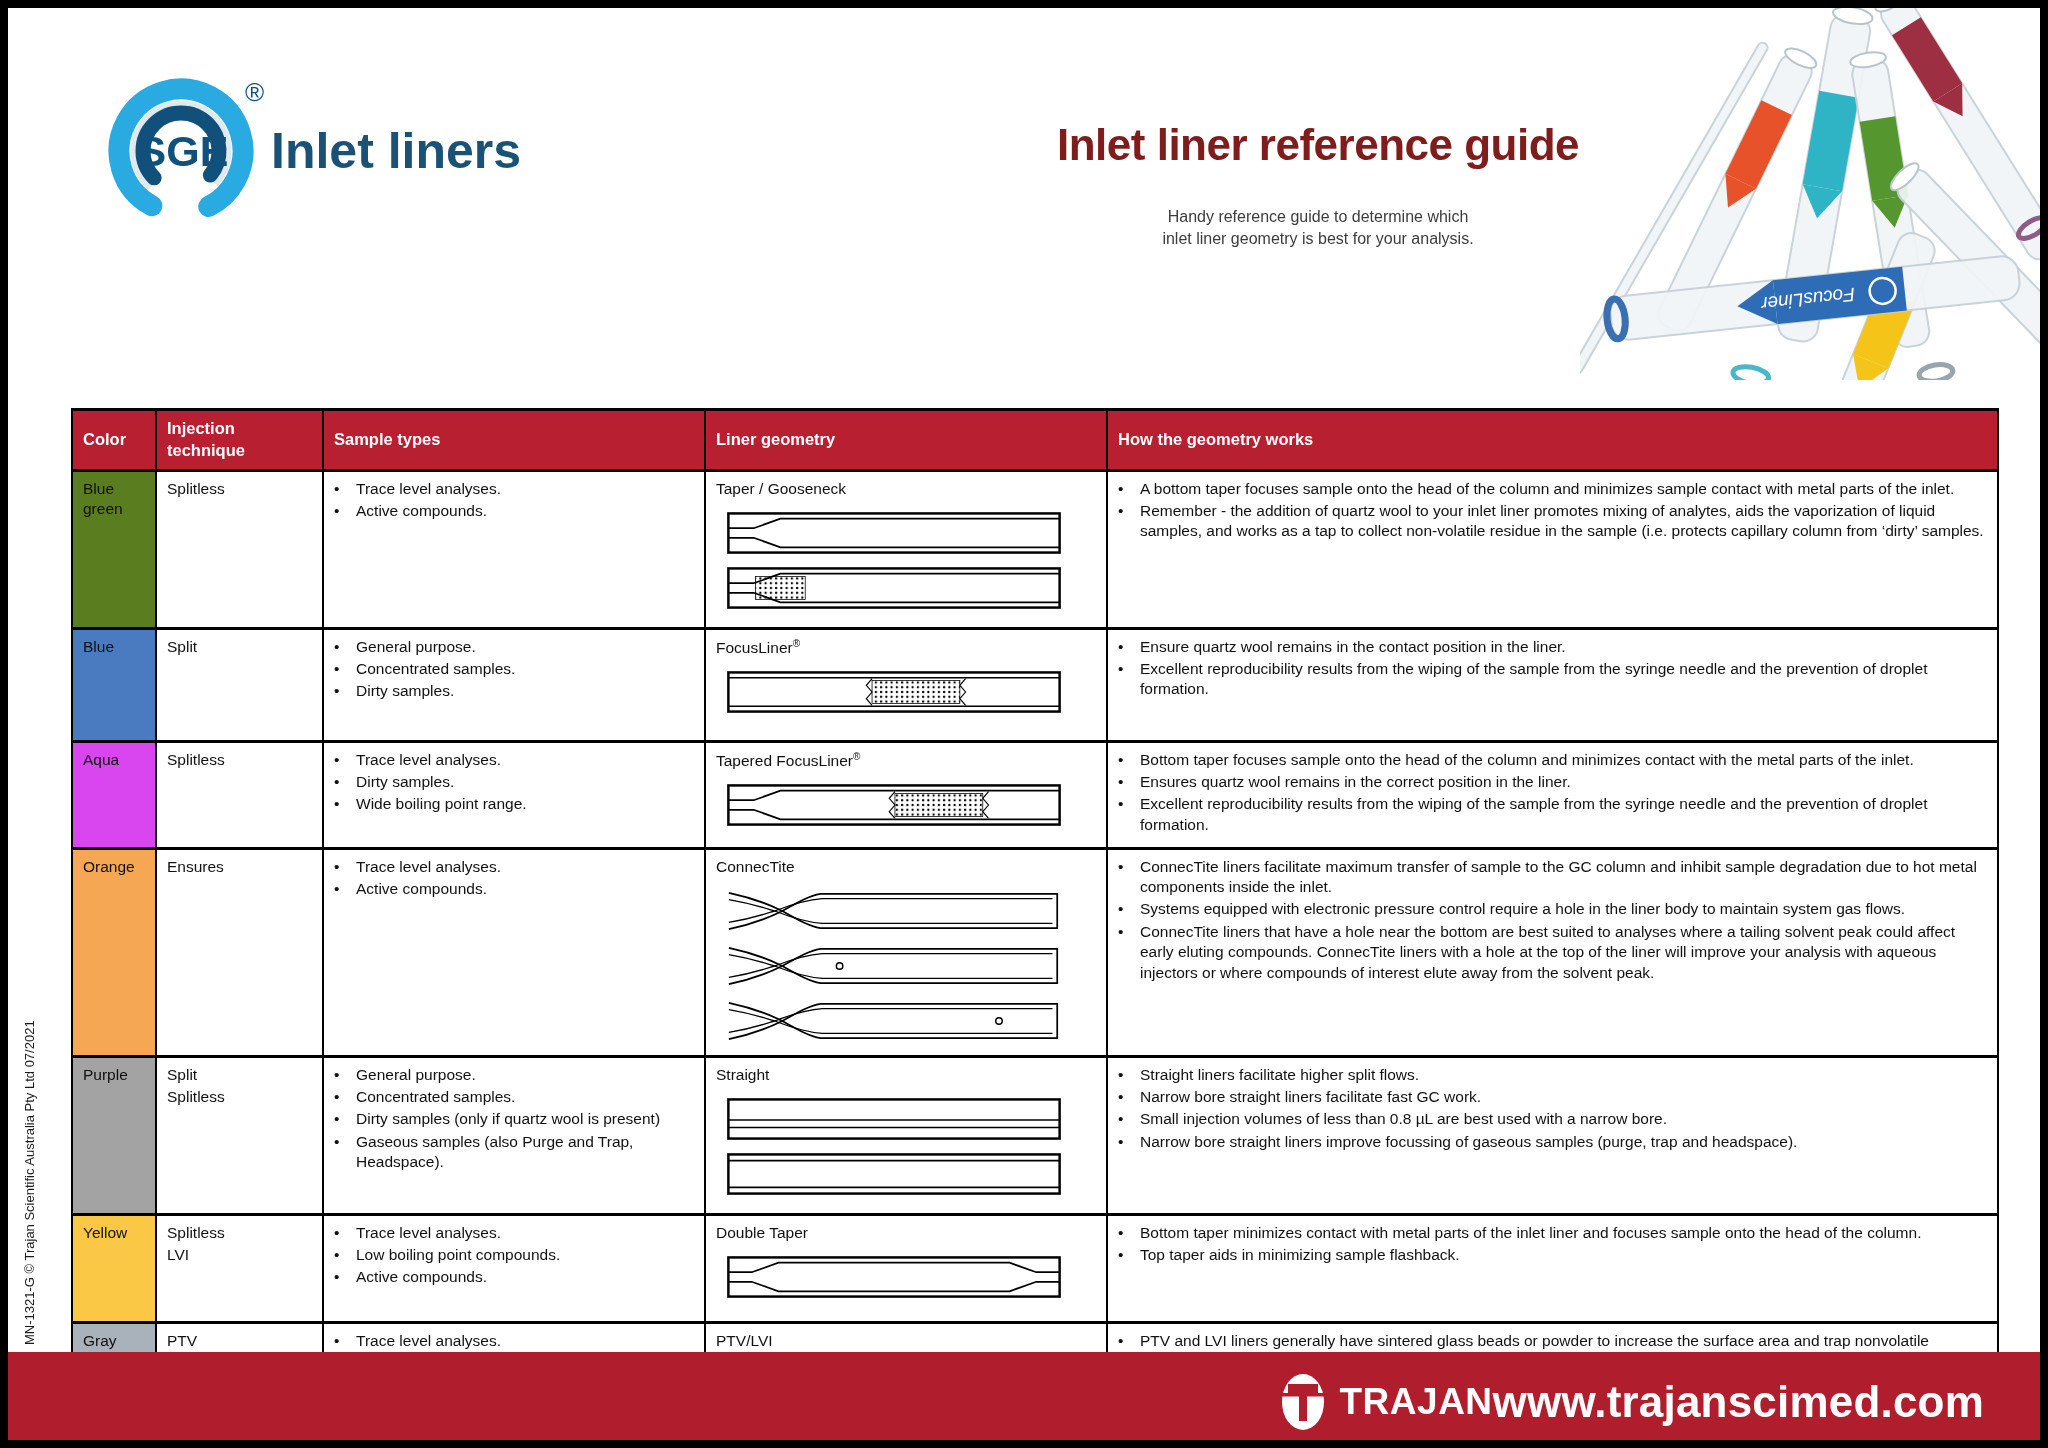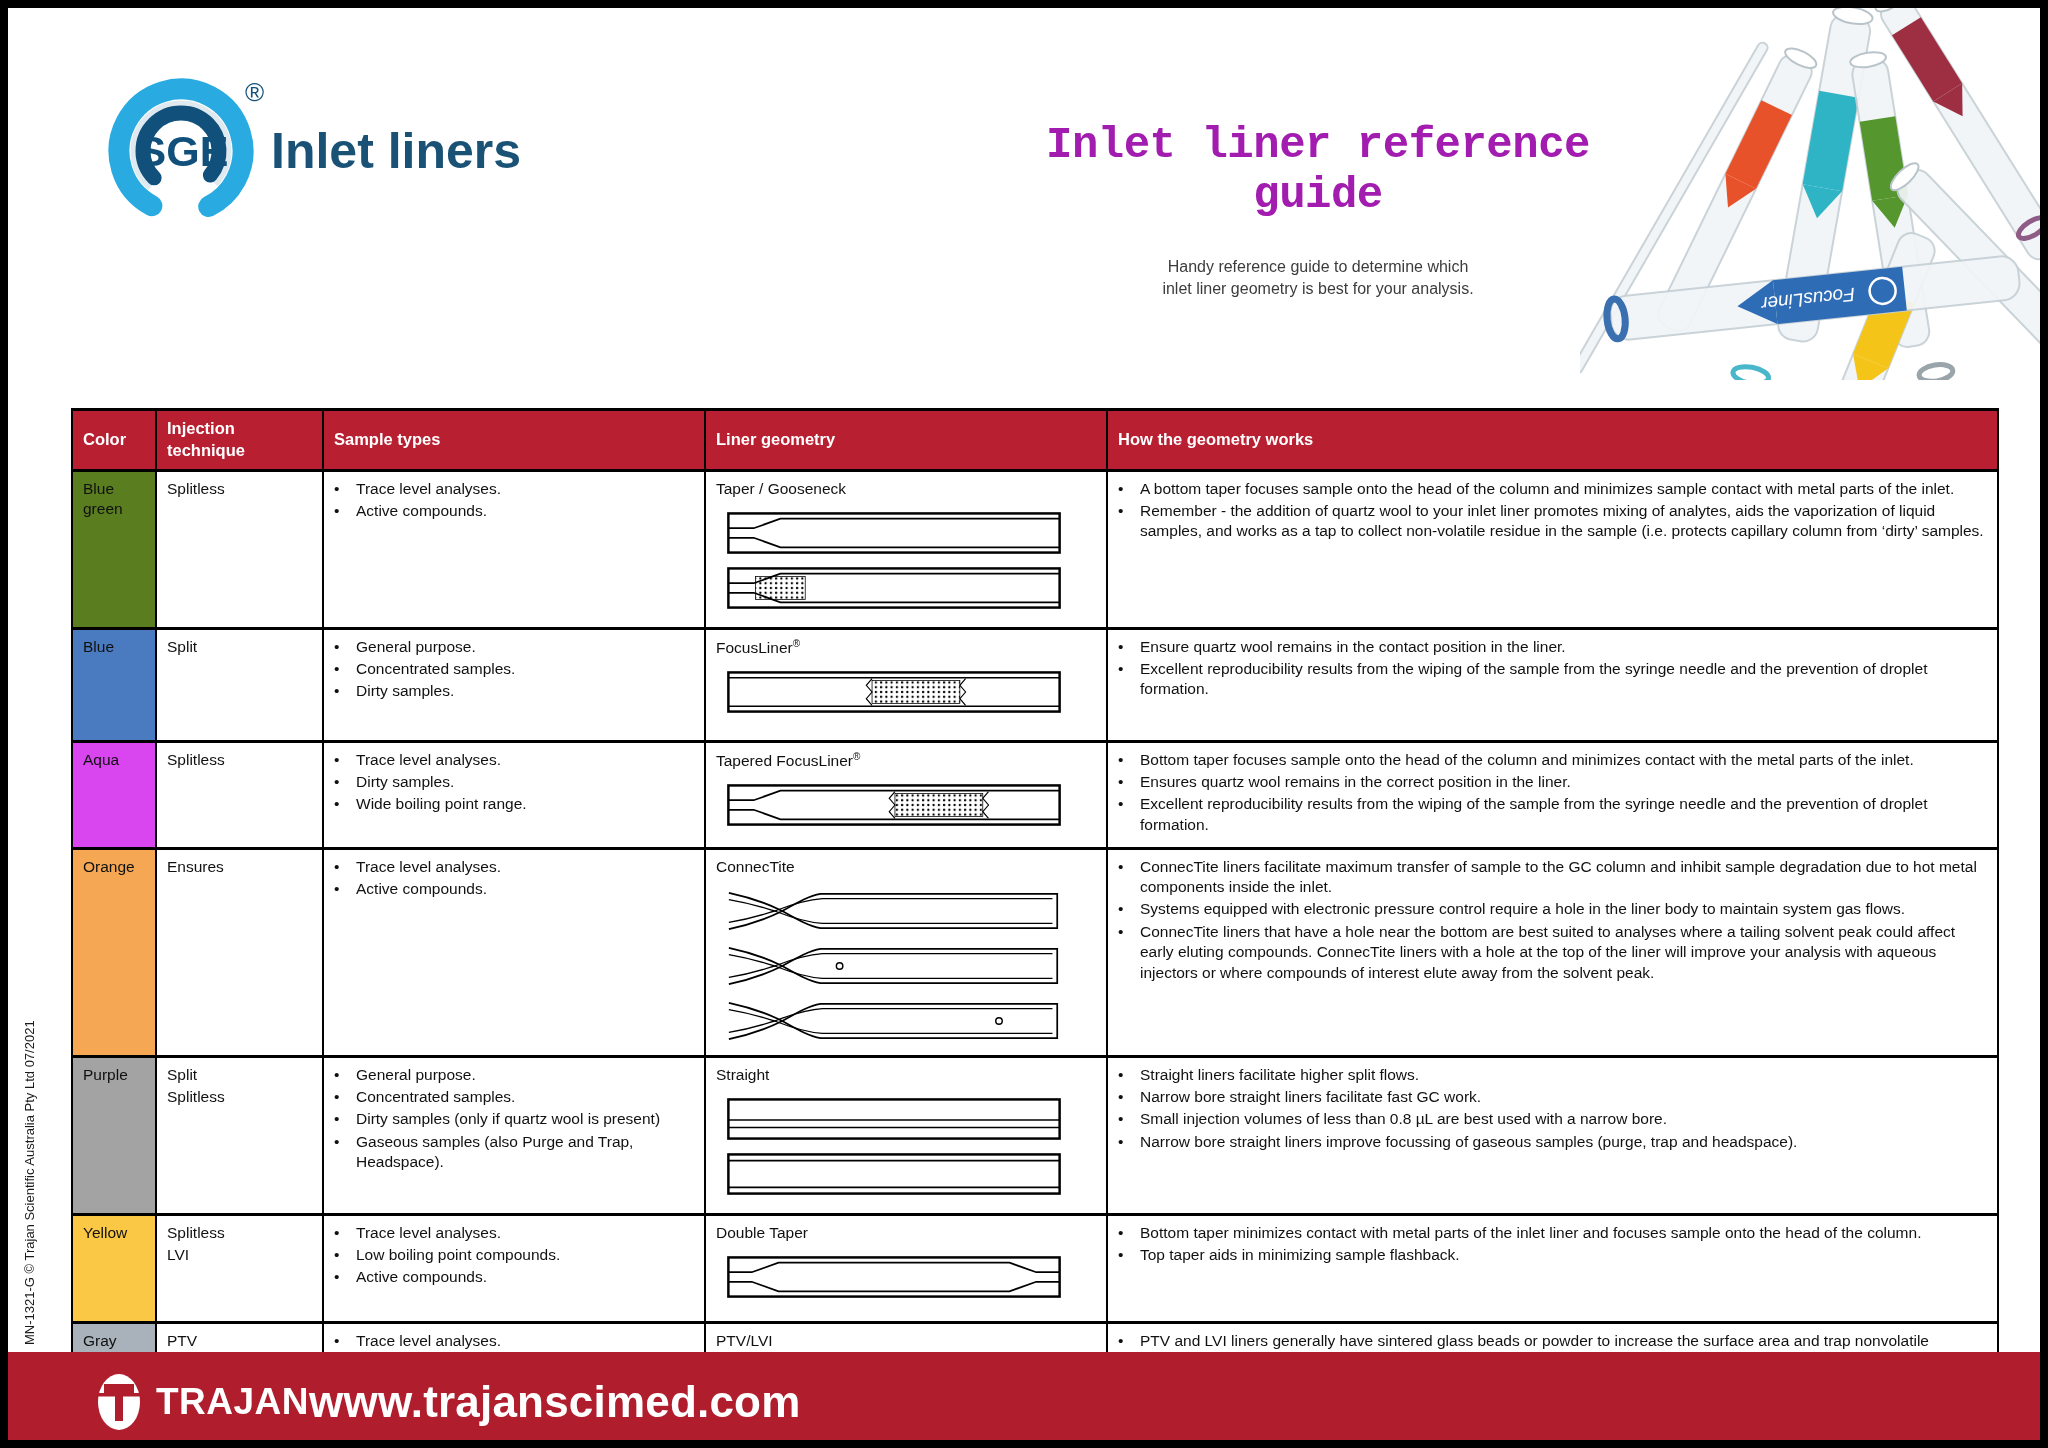--- a/index.html
+++ b/index.html
@@ -4,21 +4,21 @@
 <style>
   html,body{margin:0;padding:0;background:#555;}
   .page{
     position:relative; width:2048px; height:1448px; box-sizing:border-box;
     background:#fff; border:8px solid #000; overflow:hidden;
     font-family:"Liberation Sans", sans-serif; color:#111;
   }
   
   .brand{position:absolute;left:85px;top:55px;width:600px;height:170px;}
   .titleblock{position:absolute;left:1005px;top:112px;width:610px;text-align:center;}
-  .doc-title{font-size:44px;font-weight:bold;letter-spacing:-.5px;color:#a21caf;font-family:Liberation Mono, monospace;}
+  .doc-title{font-size:44px;font-weight:bold;letter-spacing:-.5px;color:#7f1d1d;font-family:Liberation Sans, sans-serif;}
   .doc-sub{margin-top:36px;font-size:16px;line-height:1.35;color:#3c3c3c;}
   .hero{position:absolute;right:0;top:0;width:460px;height:372px;}
   
   table.ref{
     position:absolute;left:63px;top:400px;width:1926px;
     border-collapse:collapse;table-layout:fixed;
   }
   table.ref th, table.ref td{
     border:2px solid #000; vertical-align:top; text-align:left;
     padding:7px 10px; font-size:15.5px; line-height:1.32;
@@ -47,21 +47,21 @@
   .geo path,.geo polyline{fill:none;stroke:#000;}
   
   .side-note{
     position:absolute;left:14px;top:1337px;width:320px;
     transform:rotate(-90deg);transform-origin:0 0;
     font-size:13px;color:#1a1a1a;white-space:nowrap;
   }
   
   .footer{
     position:absolute;left:0;right:0;bottom:0;height:88px;background:#b01e2d;
-    display:flex;align-items:center;justify-content:flex-start;
+    display:flex;align-items:center;justify-content:flex-end;
     padding:12px 56px 0 88px;box-sizing:border-box;
   }
   .trajan{display:flex;align-items:center;gap:14px;}
   .trajan-name{color:#fff;font-weight:bold;font-size:37px;letter-spacing:.5px;}
   .site{color:#fff;font-weight:bold;font-size:44px;letter-spacing:.2px;text-decoration:none;}
 </style>
 </head>
 <body>
 
 <div class="page">

